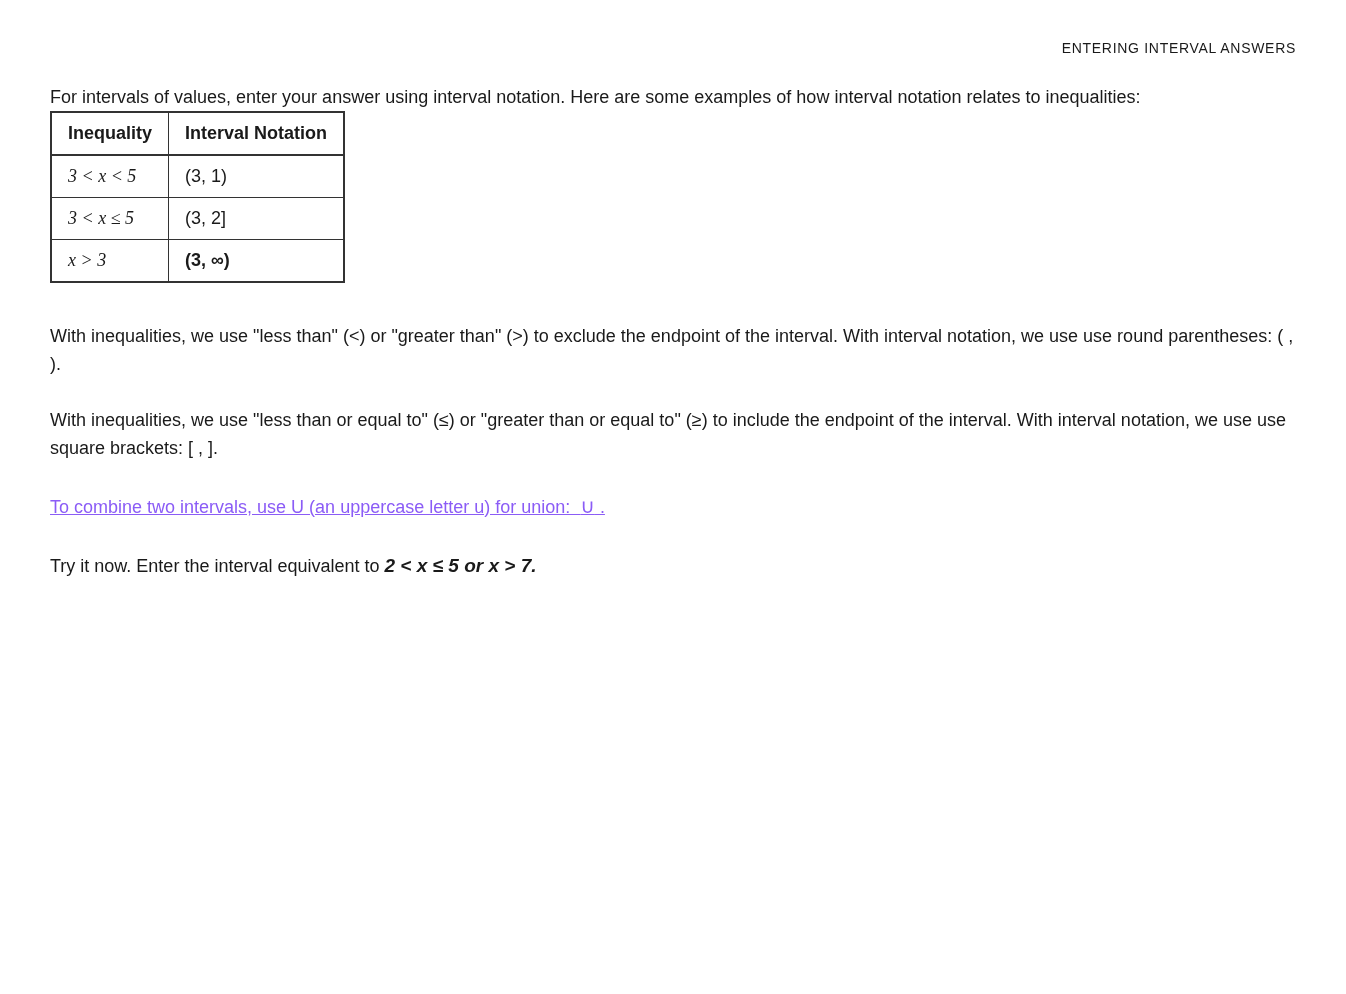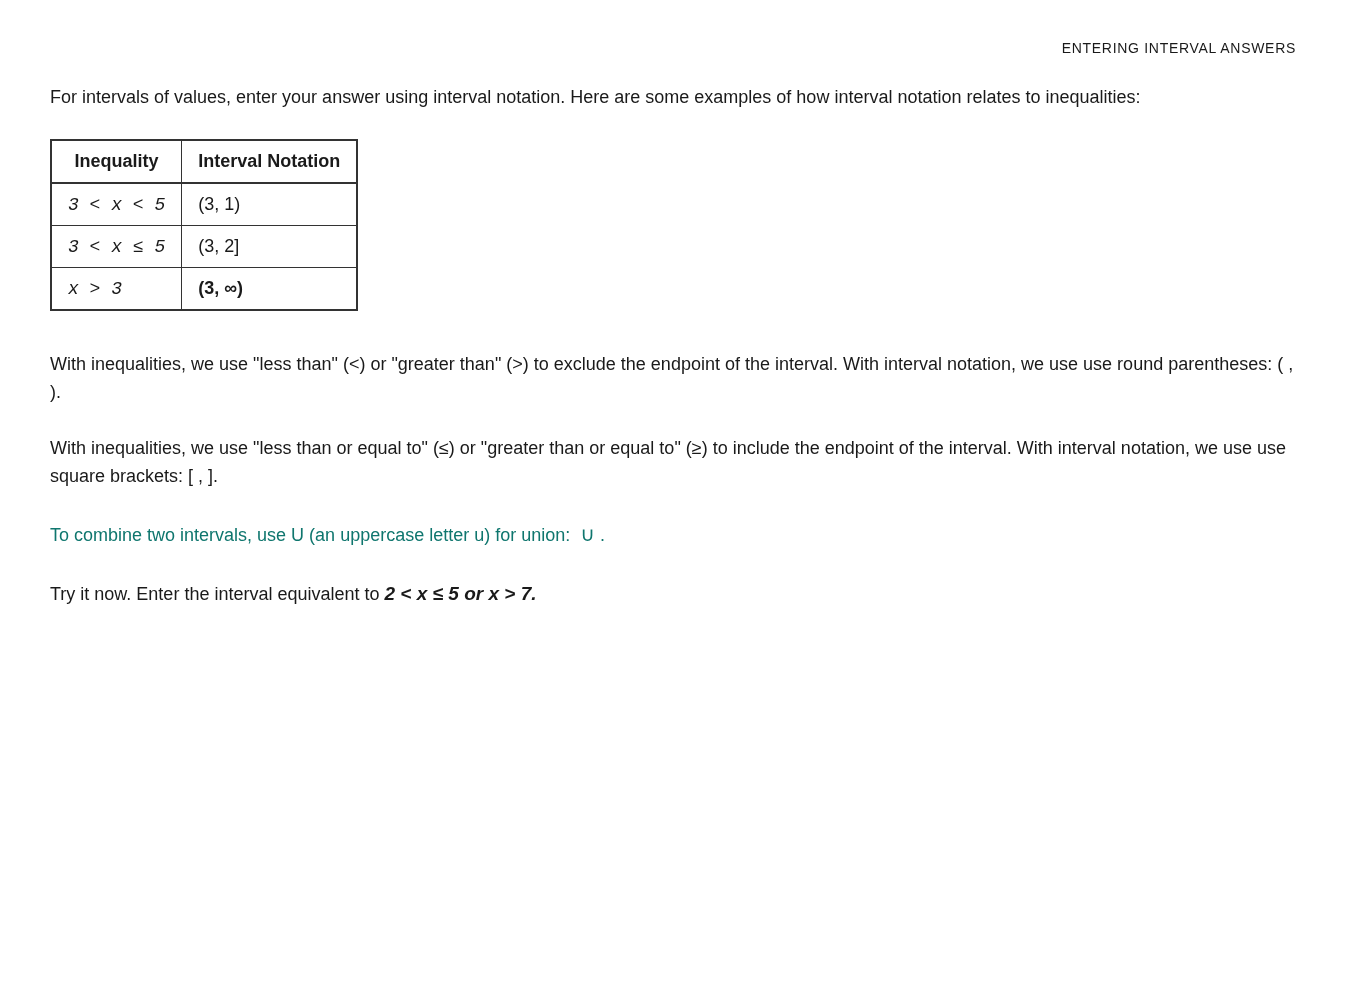--- a/index.html
+++ b/index.html
@@ -25,21 +25,20 @@
       letter-spacing: 0.05em;
       color: #1a1a1a;
       margin-bottom: 28px;
       text-align: right;
     }
 
     .intro-text {
       font-family: Arial, Helvetica, sans-serif;
       font-size: 18px;
       line-height: 1.5;
-      margin-bottom: 28px;
       color: #1a1a1a;
     }
 
     .table-container {
       margin-bottom: 40px;
     }
 
     table {
       border-collapse: collapse;
       border: 2px solid #333;
@@ -48,47 +47,48 @@
     table th, table td {
       border: 1px solid #333;
       padding: 10px 16px;
       font-family: Arial, Helvetica, sans-serif;
       font-size: 18px;
     }
 
     table th {
       font-weight: bold;
       background: #fff;
-      text-align: center;
+      text-align: right;
       border-bottom: 2px solid #333;
     }
 
     table td {
       font-size: 18px;
     }
 
     .math {
-      font-family: Liberation Mono, monospace;
+      font-family: Liberation Serif, serif;
       font-style: italic;
     }
 
     .body-text {
       font-family: Arial, Helvetica, sans-serif;
       font-size: 18px;
       line-height: 1.55;
       margin-bottom: 24px;
       color: #1a1a1a;
     }
 
     .body-text-no-margin {
       font-family: Arial, Helvetica, sans-serif;
       font-size: 18px;
       line-height: 1.55;
       margin-bottom: 0;
-      color: #0f766e;
+      color: #8b5cf6;
+      text-decoration: underline;
     }
 
     .union-sym {
       font-family: 'Times New Roman', Times, serif;
       font-style: normal;
     }
 
     .inf-sym {
       font-family: 'Times New Roman', Times, serif;
     }

